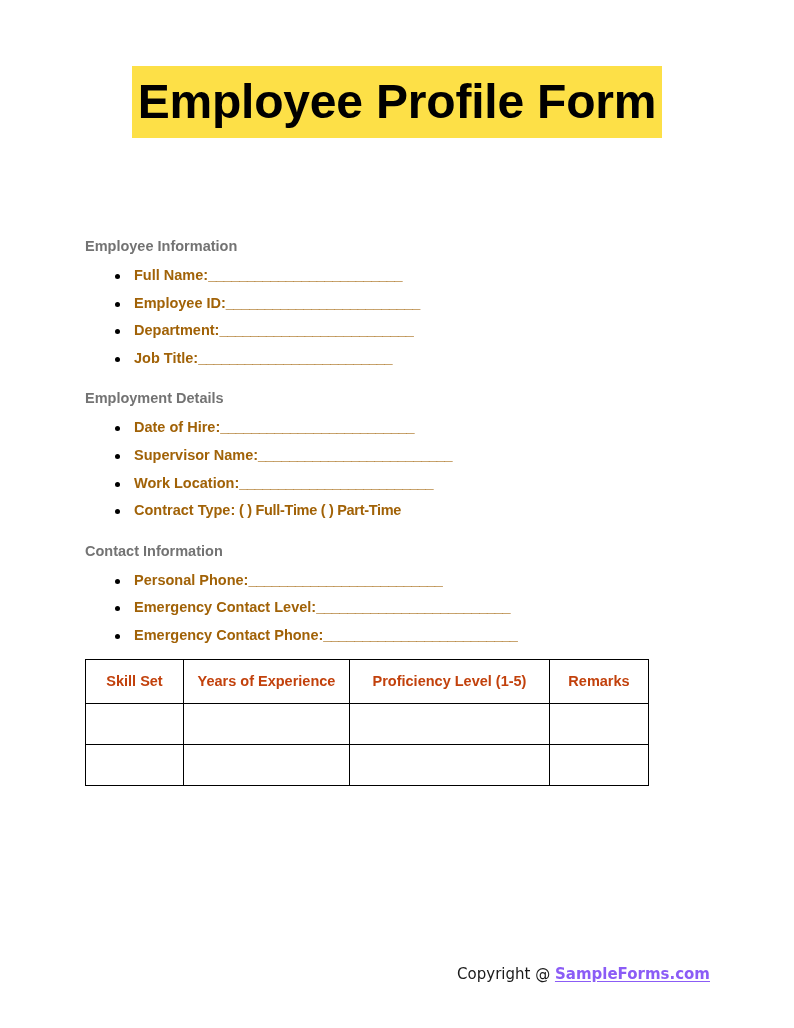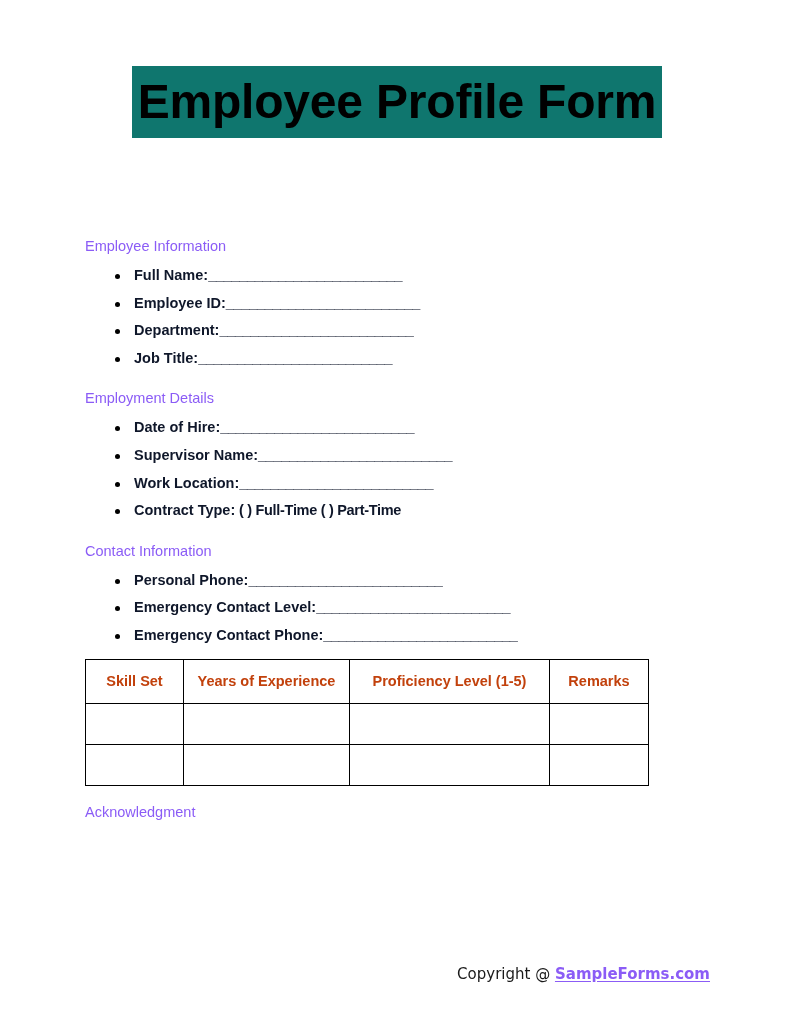--- a/index.html
+++ b/index.html
@@ -29,56 +29,56 @@
     top: 70px;
     width: 622px;
     text-align: center;
   }
   .doc-title {
     display: inline;
     font-size: 48px;
     line-height: 64px;
     font-weight: bold;
     letter-spacing: -0.2px;
-    background-color: #0f766e;
+    background-color: #fde047;
     padding: 9px 6px 10px 6px;
     box-decoration-break: clone;
     -webkit-box-decoration-break: clone;
     color: #000000;
   }
 
   
   .content {
     position: absolute;
     left: 85px;
     top: 236px;
     width: 624px;
   }
 
   .section-heading {
     font-size: 14.5px;
     line-height: 20px;
-    font-weight: normal;
-    color: #8b5cf6;
+    font-weight: bold;
+    color: #737373;
     margin: 0 0 6px 0;
   }
 
   ul.field-list {
     list-style: none;
     margin: 0 0 0 0;
     padding: 0;
   }
   ul.field-list li {
     position: relative;
     padding-left: 49px;
     font-size: 14.5px;
     line-height: 27.6px;
     font-weight: bold;
     white-space: nowrap;
-    color: #0f172a;
+    color: #a16207;
   }
   ul.field-list li::before {
     content: "";
     position: absolute;
     left: 30px;
     top: 12px;
     width: 5px;
     height: 5px;
     border-radius: 50%;
     background: #000000;
@@ -209,23 +209,20 @@
           <td></td>
           <td></td>
           <td></td>
           <td></td>
         </tr>
       </tbody>
     </table>
 
     <div class="gap-after-list"></div>
 
-    <div>
-      <p class="section-heading">Acknowledgment</p>
-    </div>
 
   </div>
 
   <div class="footer">
     <span class="copy-text">Copyright @ </span><span class="brand-link">SampleForms.com</span>
   </div>
 
 </div>
 
 </body></html>

